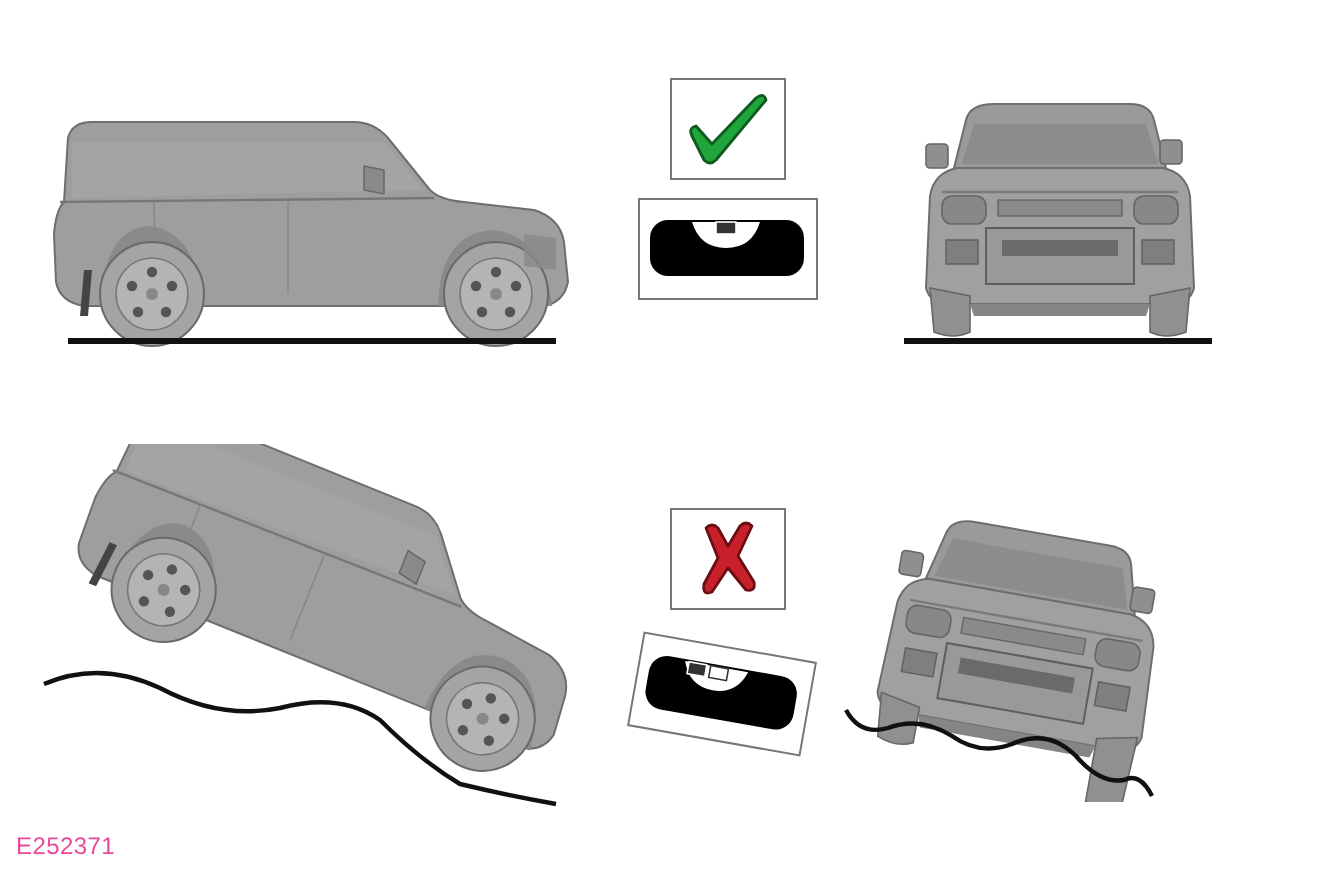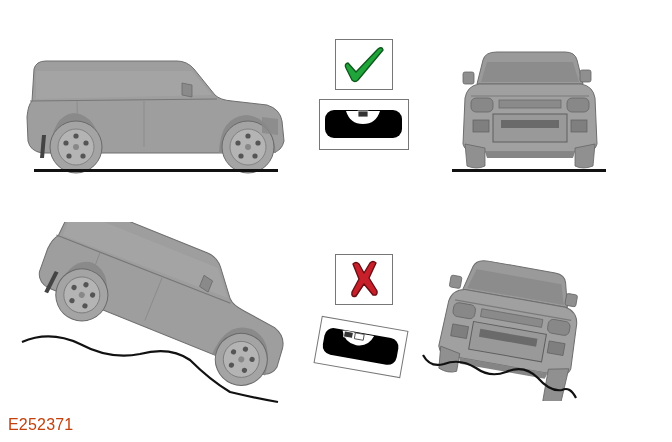--- a/index.html
+++ b/index.html
@@ -1,19 +1,19 @@
 <!DOCTYPE html>
 <html><head>
 <meta charset="utf-8">
 <style>
   html, body { margin: 0; padding: 0; background: #ffffff; }
   body { width: 672px; height: 442px; position: relative; overflow: hidden; font-family: "Liberation Sans", sans-serif; }
   .abs { position: absolute; }
   svg { display: block; }
-  .fig-id { left: 8px; top: 416px; font-size: 16px; color: #c2410c; letter-spacing: 0.2px; }
+  .fig-id { left: 8px; top: 416px; font-size: 12px; color: #ec4899; letter-spacing: 0.2px; }
   .icon-box { background: #fff; border: 1.5px solid #777; box-sizing: border-box; }
 </style>
 </head>
 <body>
 
 <div class="abs" style="left:22px;top:55px;">
   <svg width="265" height="122" viewBox="0 0 265 122">
 
     <path d="M12 14 Q14 6 24 6 L155 6 Q165 6 172 14 L193 40 Q198 45 210 46 L245 50 Q258 54 260 66 L262 86 Q260 96 250 98 L20 98 Q8 96 6 86 L5 62 Q6 50 10 46 Z" fill="#9e9e9e" stroke="#6e6e6e" stroke-width="1"></path>
 

